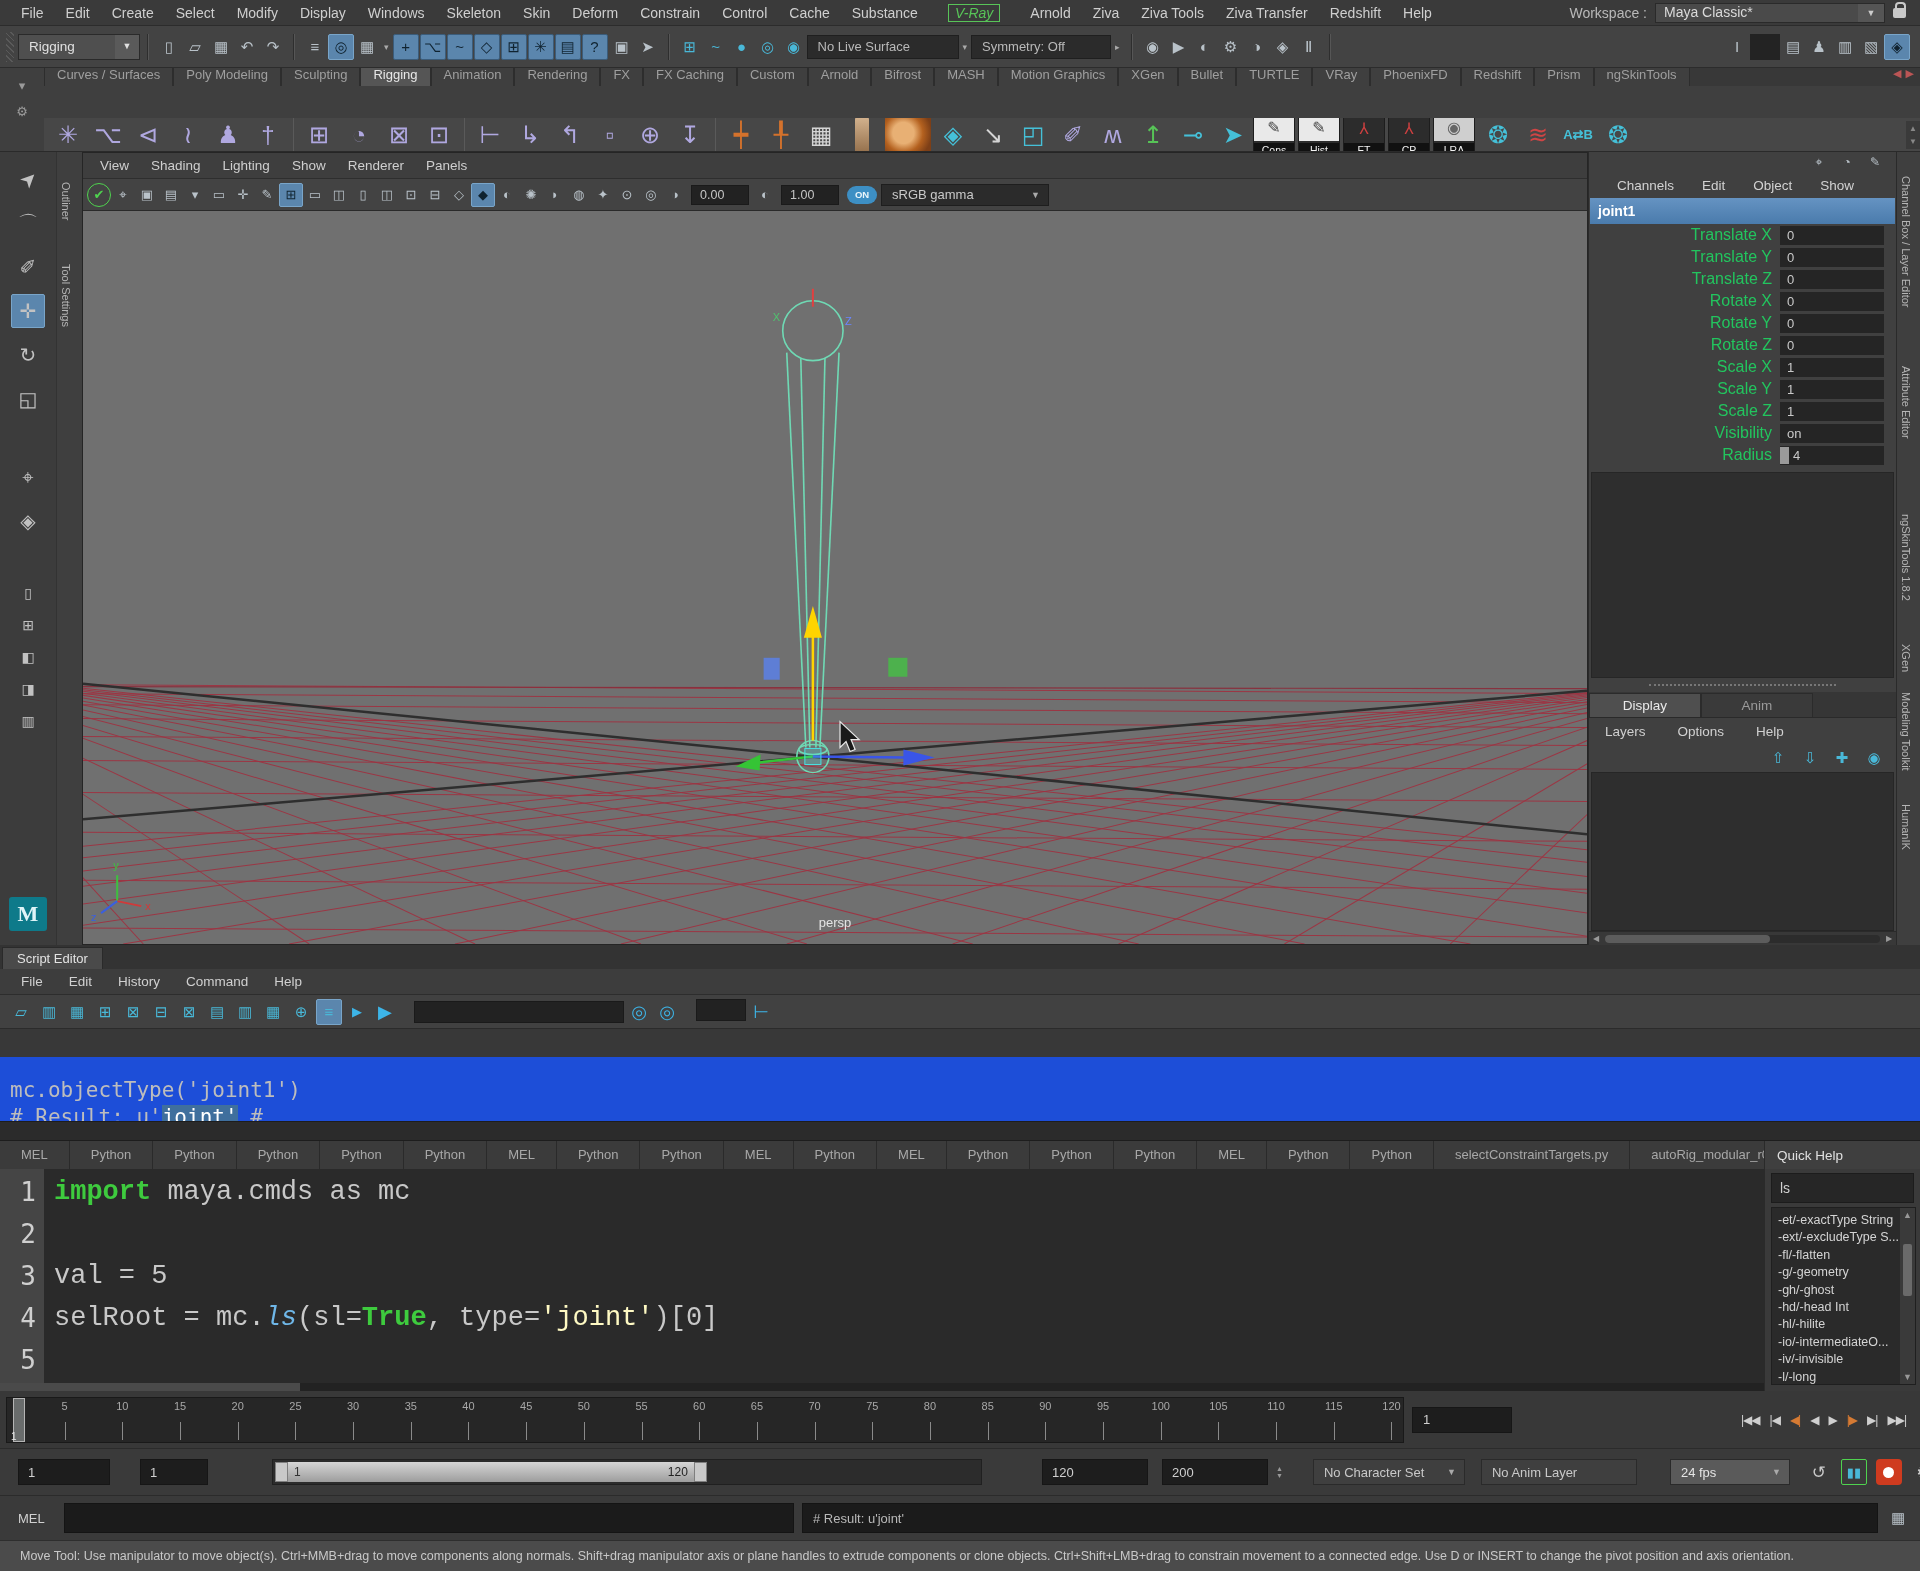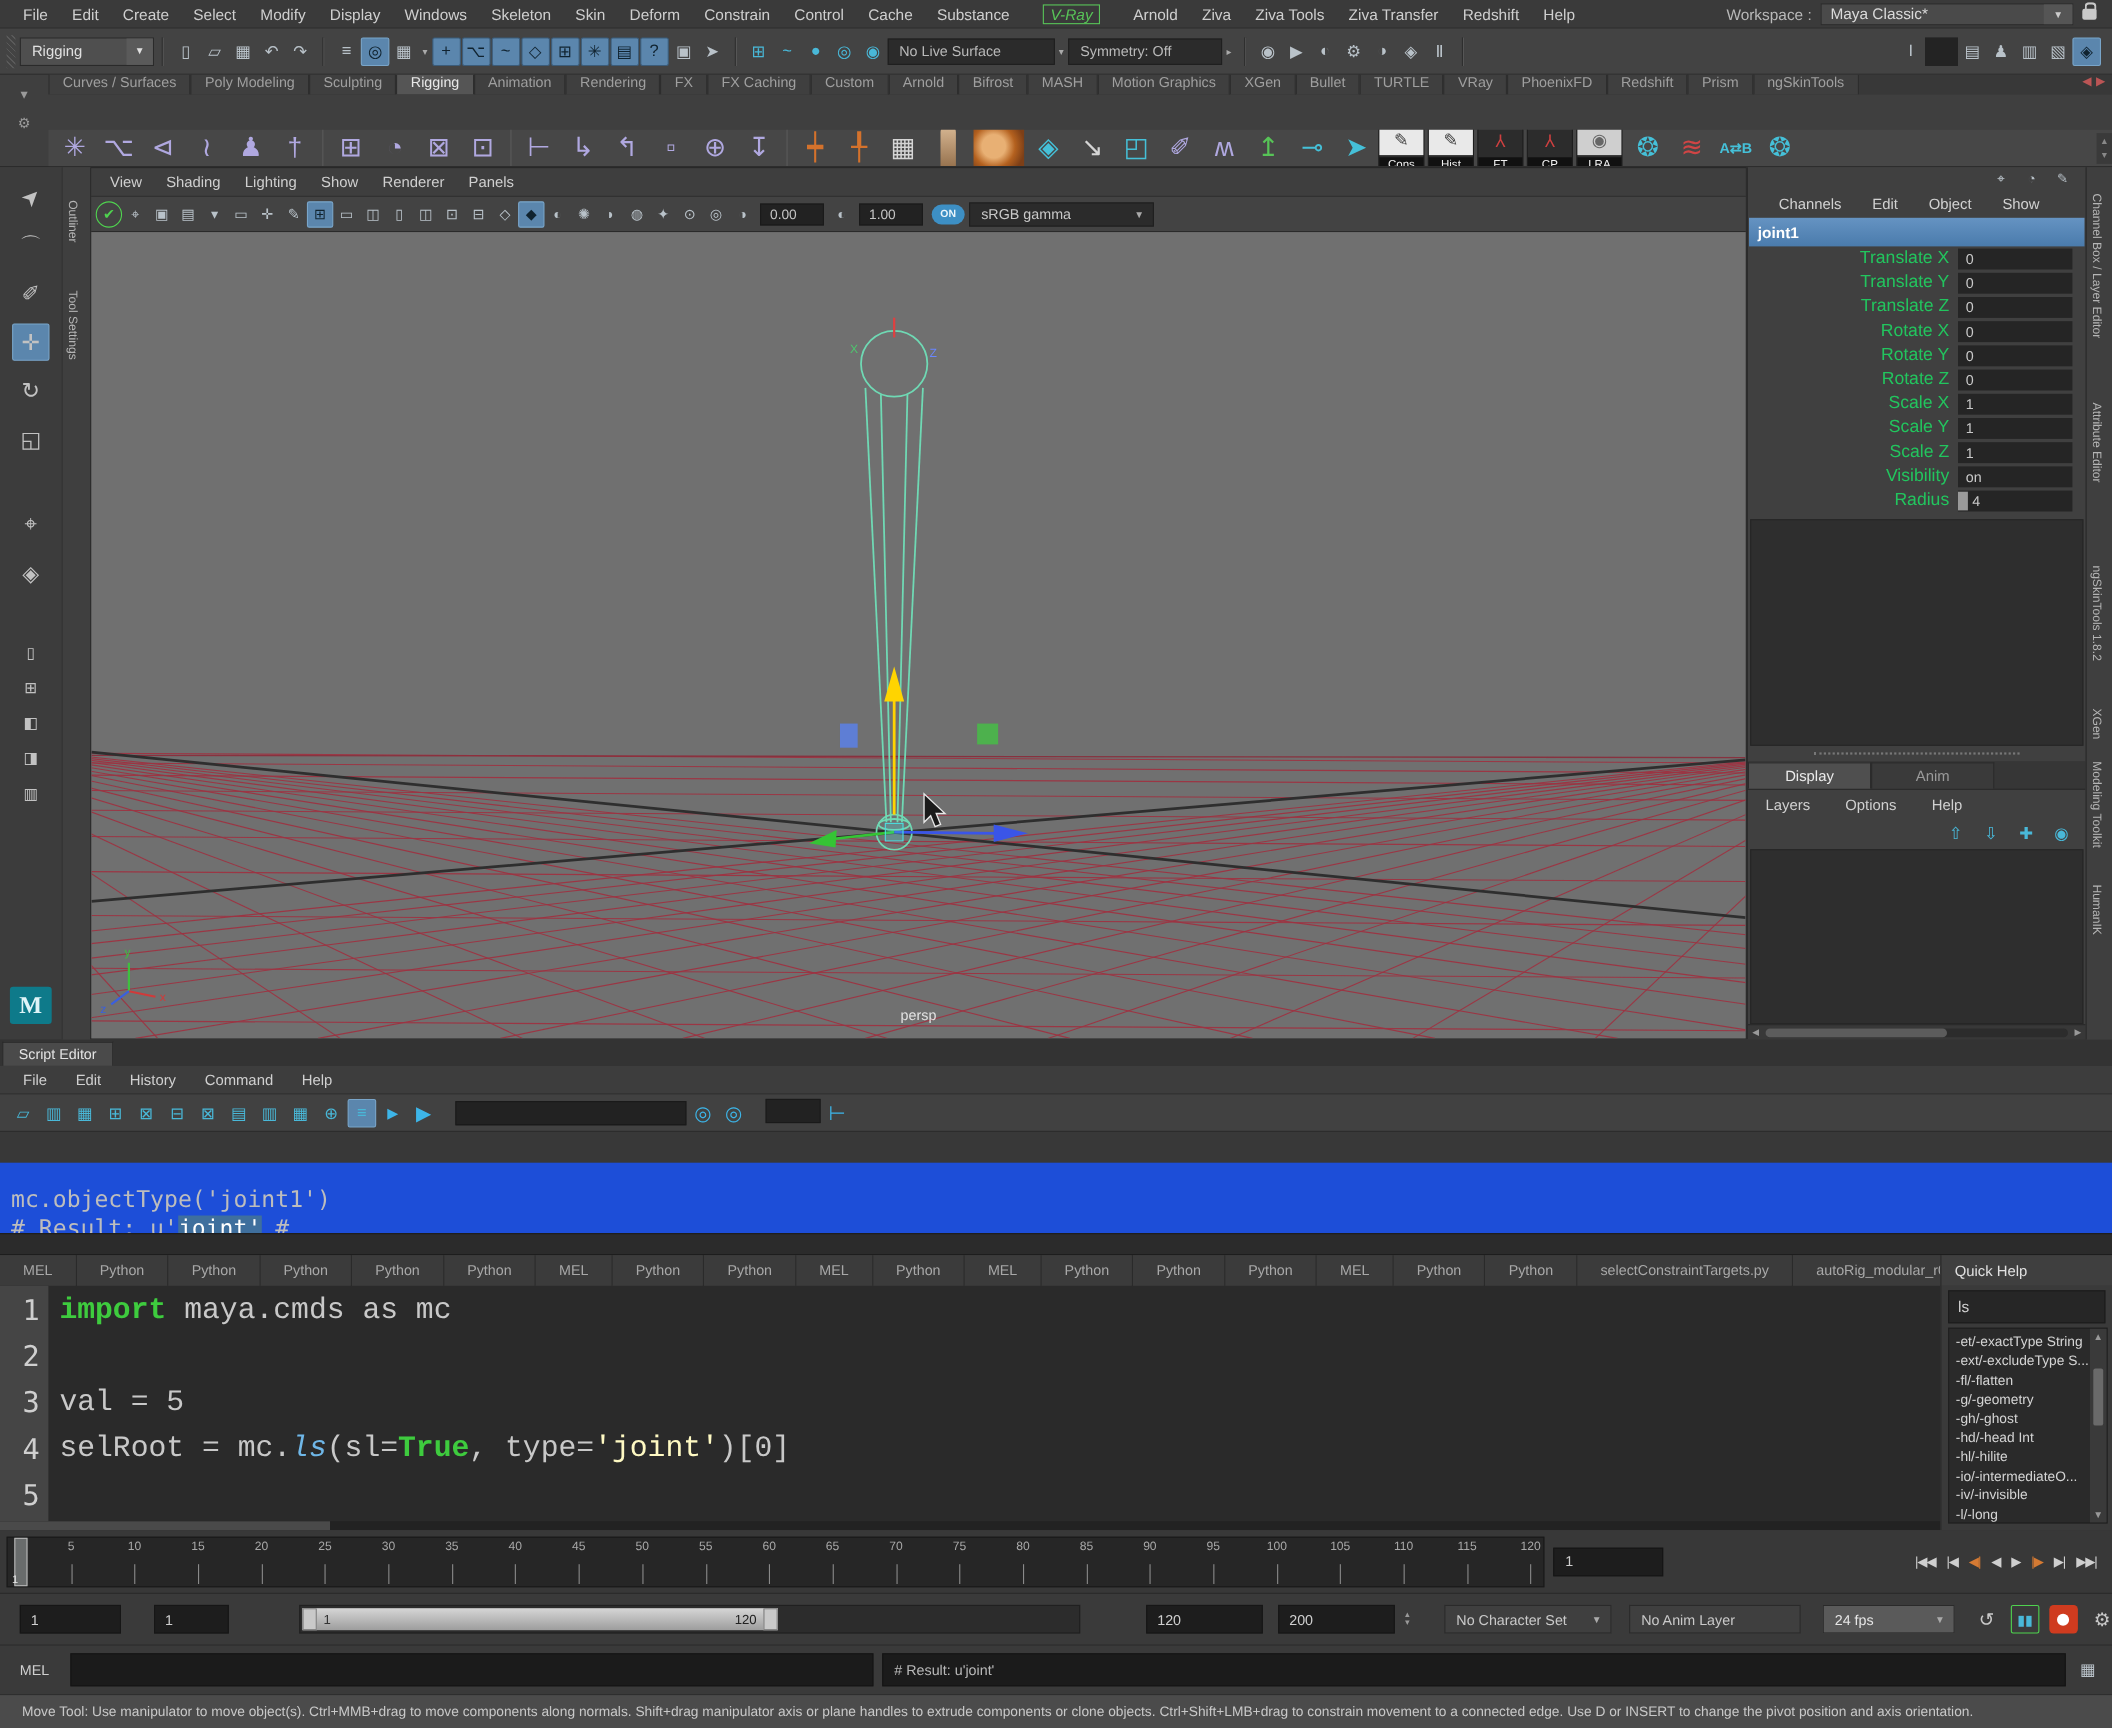--- a/index.html
+++ b/index.html
@@ -1159,21 +1159,21 @@
         <span>▲</span>
         <span>▼</span>
       </div>
     <div class="rs-dd" style="width:152px; margin-left:22px">
       <span>No Character Set</span>
         <span class="dd">▼</span>
     </div>
     <div class="rs-dd" style="width:156px; margin-left:16px">
       <span>No Anim Layer</span>
     </div>
-    <div class="rs-dd fps-dd" style="width:120px; margin-left:20px">
+    <div class="rs-dd fps-dd" style="width:120px; margin-left:33px">
       <span>24 fps</span>
         <span class="dd">▼</span>
     </div>
     <div class="rr-icons">
       <span class="ibox">↺</span>
       <span class="ibox chart-ic">▮▮</span>
       <span class="autokey">
           <span class="dot"></span>
         </span>
       <span class="ibox">⚙</span>

